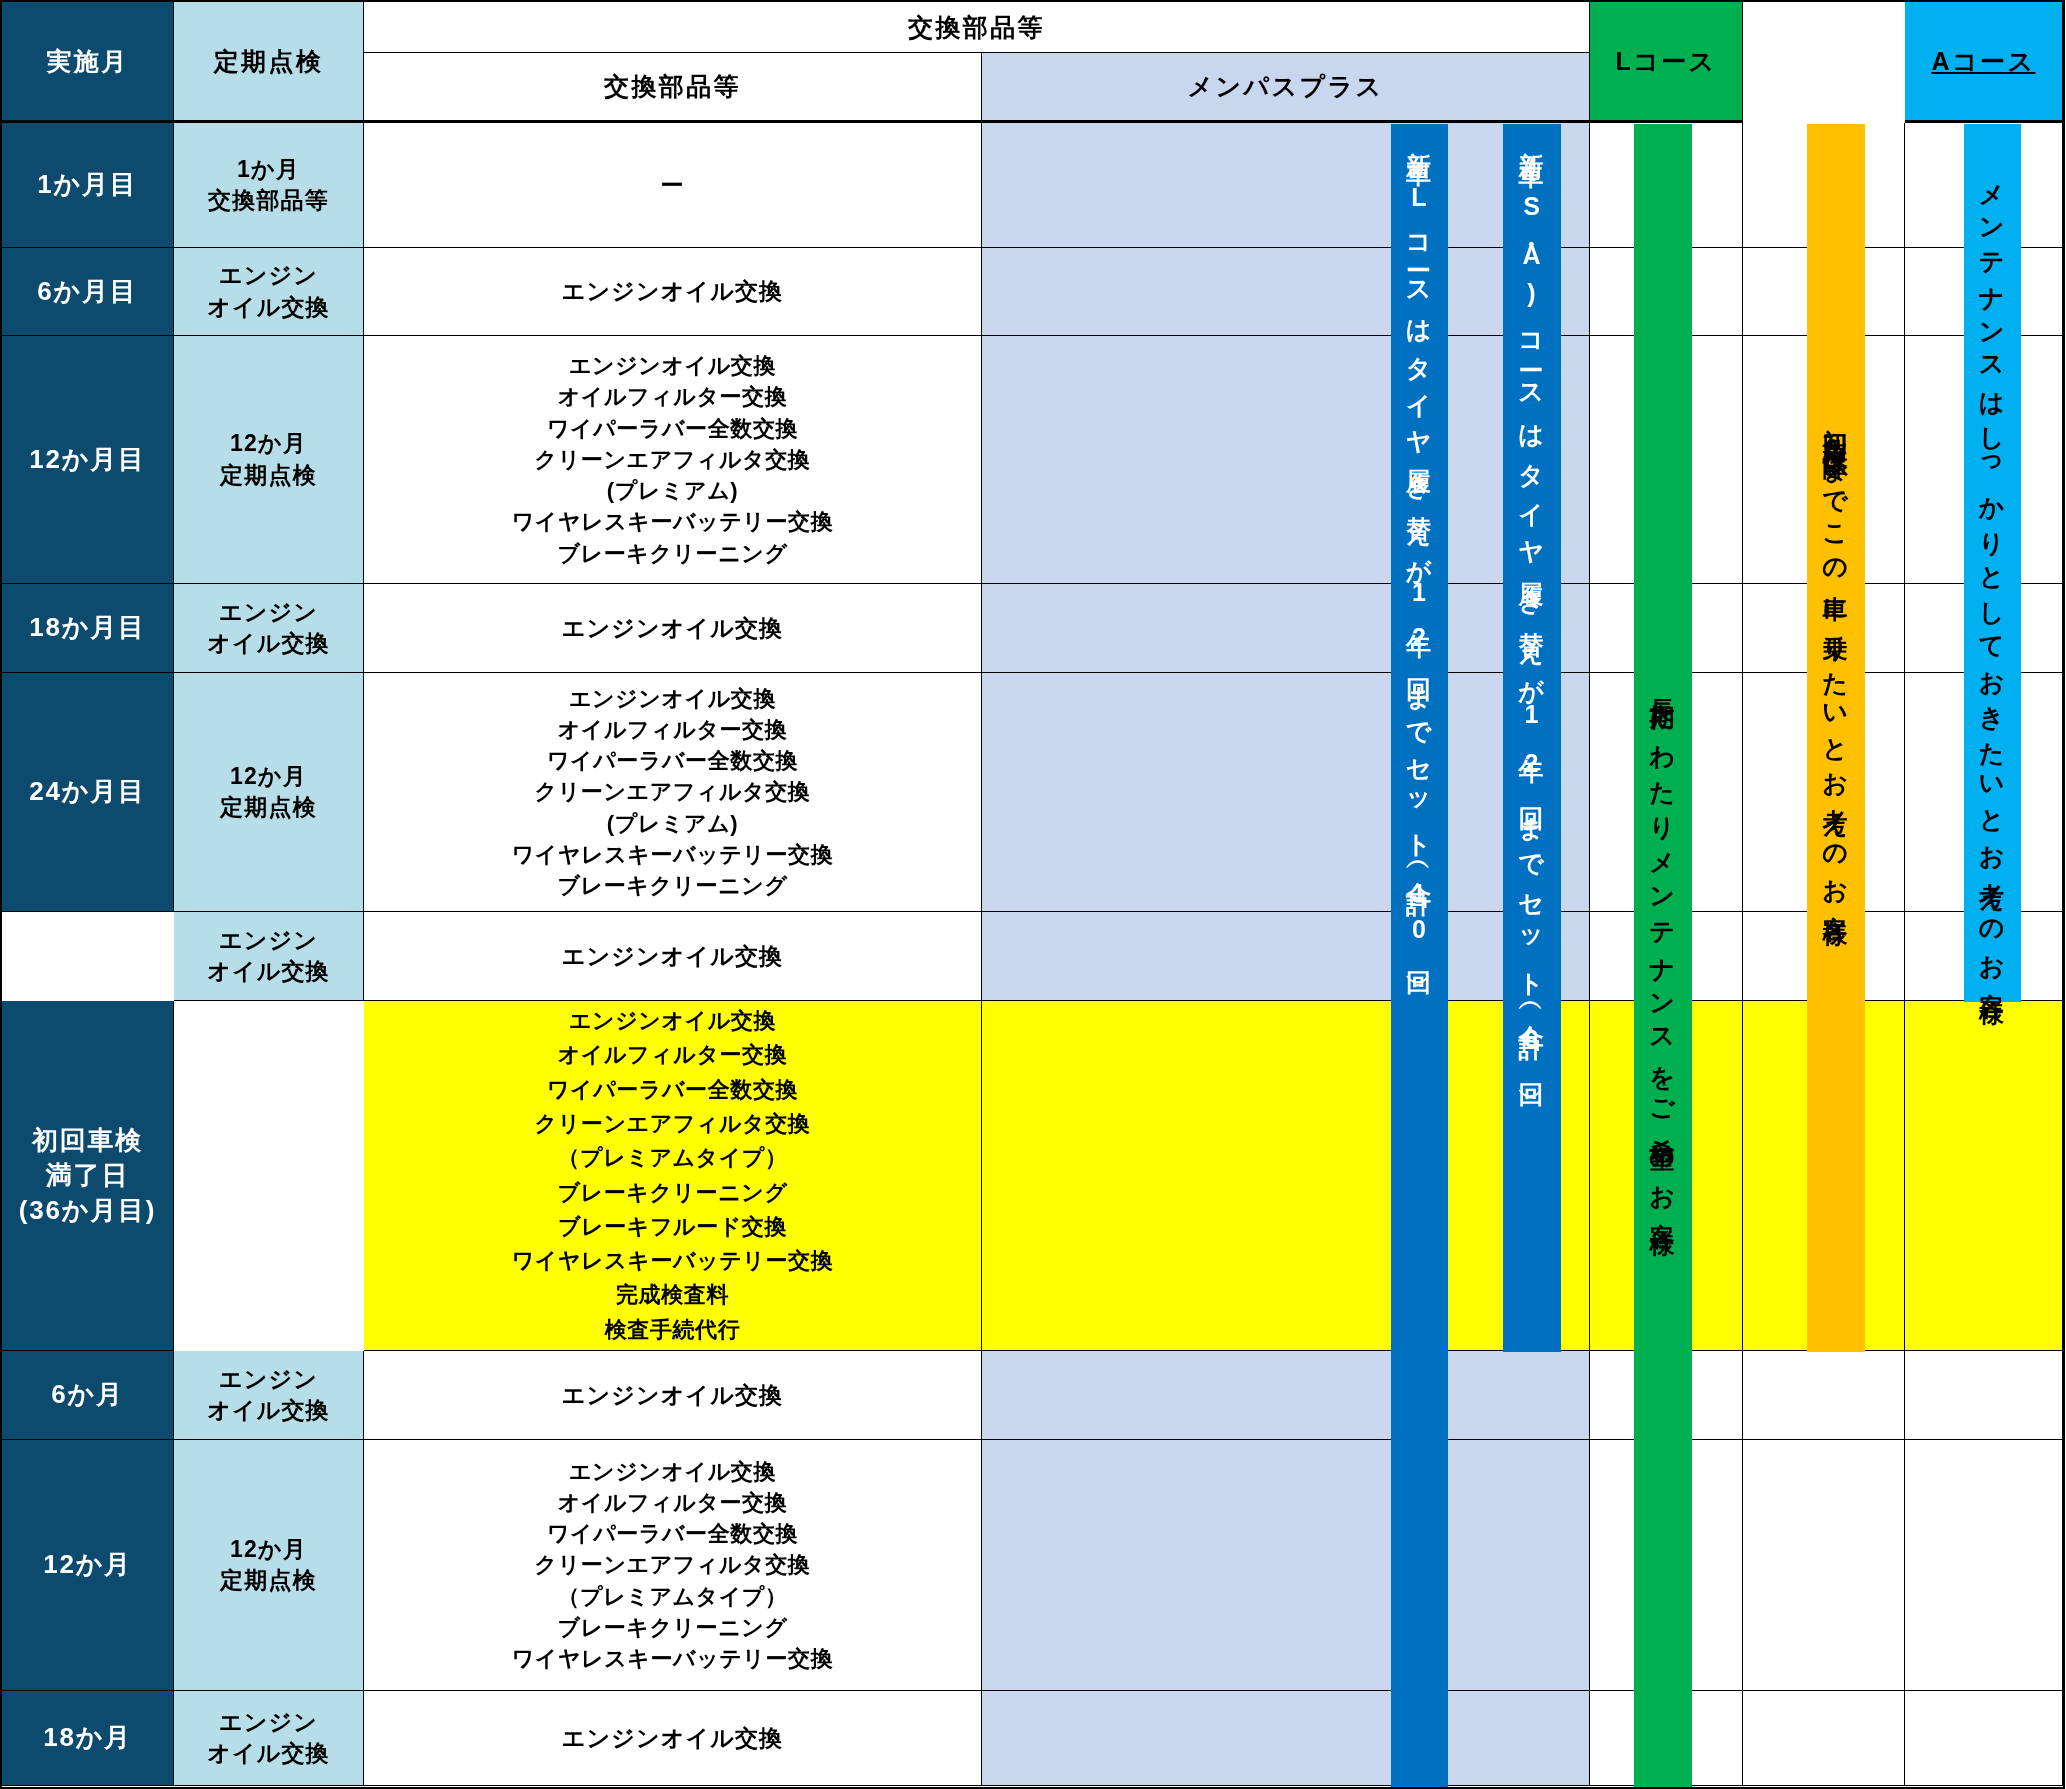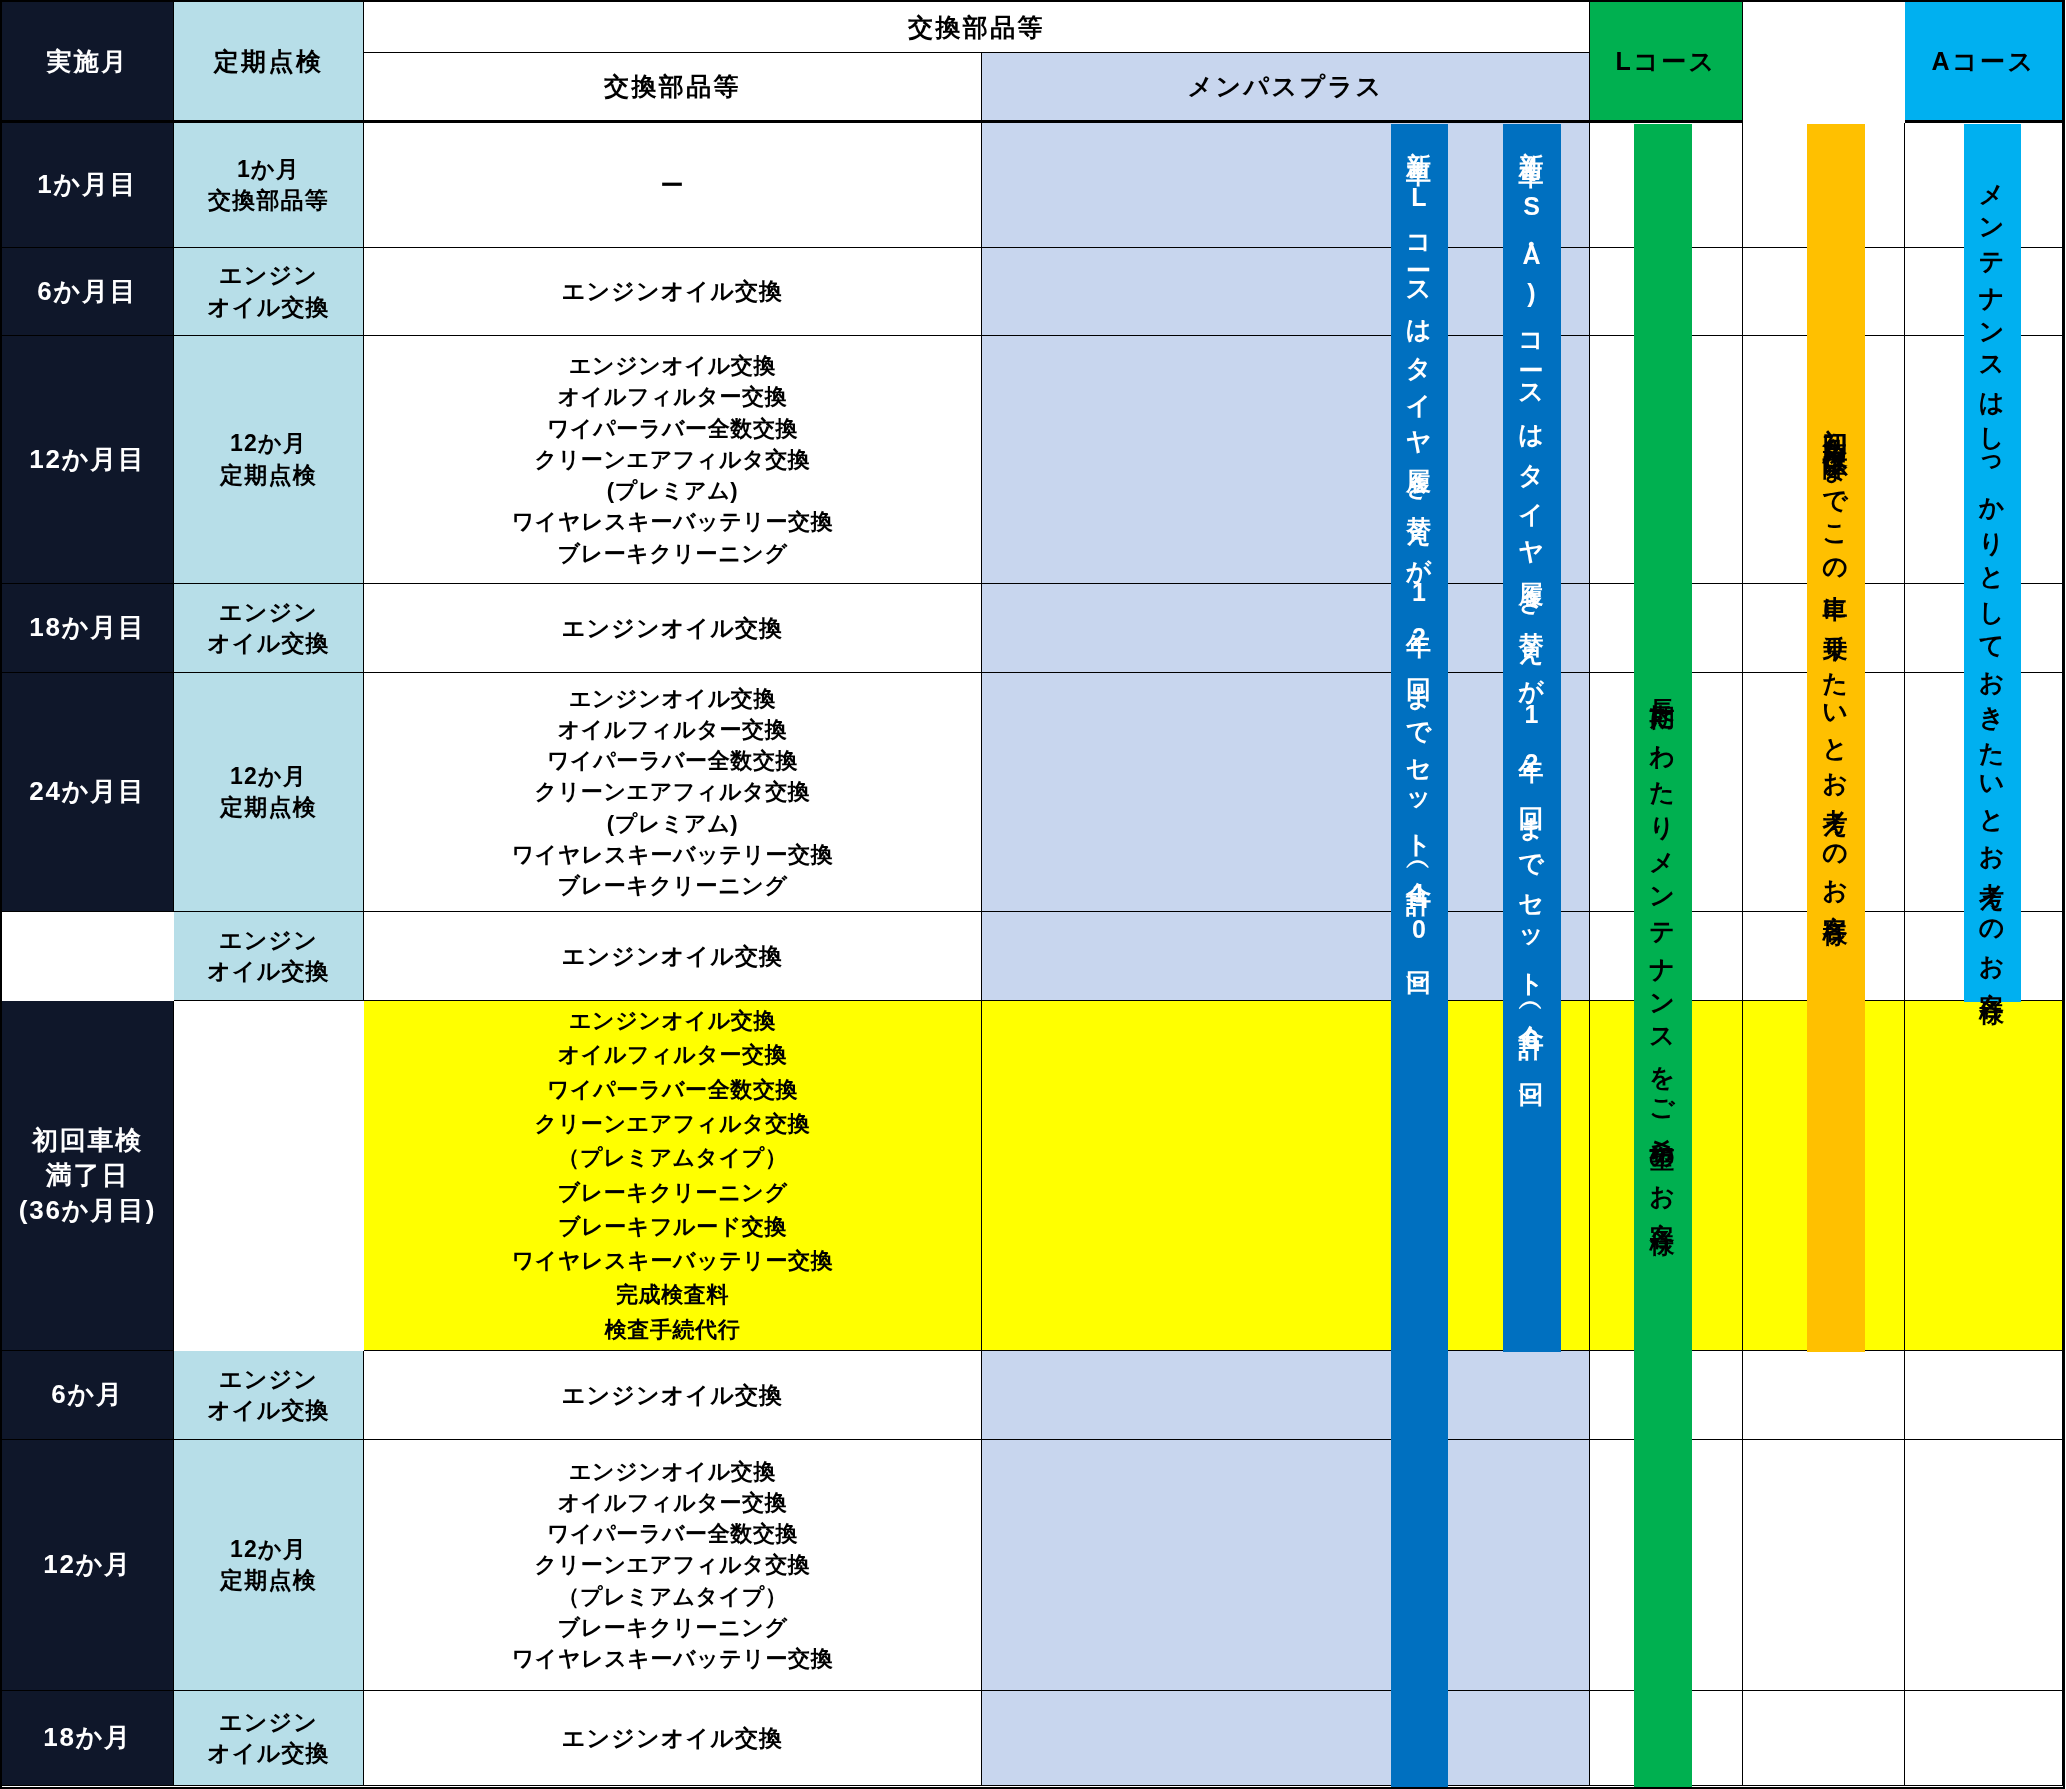--- a/index.html
+++ b/index.html
@@ -15,27 +15,27 @@
     font-weight:bold;
     color:#000;
   }
   .c{
     display:flex;align-items:center;justify-content:center;
     text-align:center;white-space:pre-line;
     border-right:1.8px solid #000;border-bottom:1.8px solid #000;
     box-sizing:border-box;overflow:hidden;
   }
   .bb-thick{border-bottom-width:3.6px;}
-  .bgBlue{background:#0f172a;color:#fff;}
+  .bgBlue{background:#0c4a6e;color:#fff;}
   .bgIns{background:#B7DEE8;}
   .bgMP{background:#C8D6EE;}
   .bgY{background:#FFFF00;}
   .bgL{background:#00B050;}
   .bgS{background:#FFC000;}
-  .bgA{background:#00B0F0;}
+  .bgA{background:#00B0F0;text-decoration:underline;}
   .f-hd{font-size:25px;letter-spacing:2.4px;}
   .f-label{font-size:26px;line-height:1.35;letter-spacing:1.8px;}
   .f-ins{font-size:23px;line-height:1.35;letter-spacing:1.2px;}
   .f-single{font-size:23px;letter-spacing:1.2px;}
   .f-list{font-size:22px;line-height:1.42;letter-spacing:0.6px;}
   .f-listY{font-size:22px;line-height:1.56;letter-spacing:0.6px;}
   
   .rib{
     position:absolute;top:122px;z-index:2;
     display:flex;align-items:center;justify-content:flex-start;

